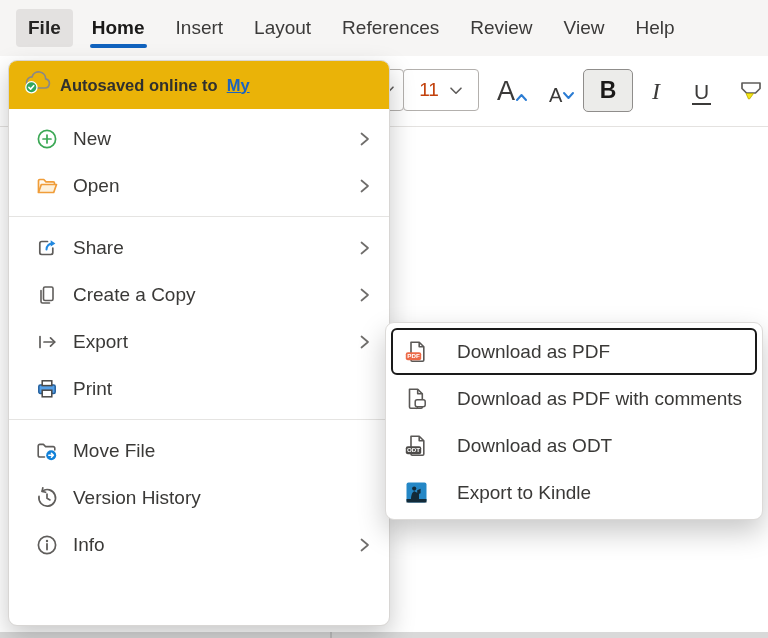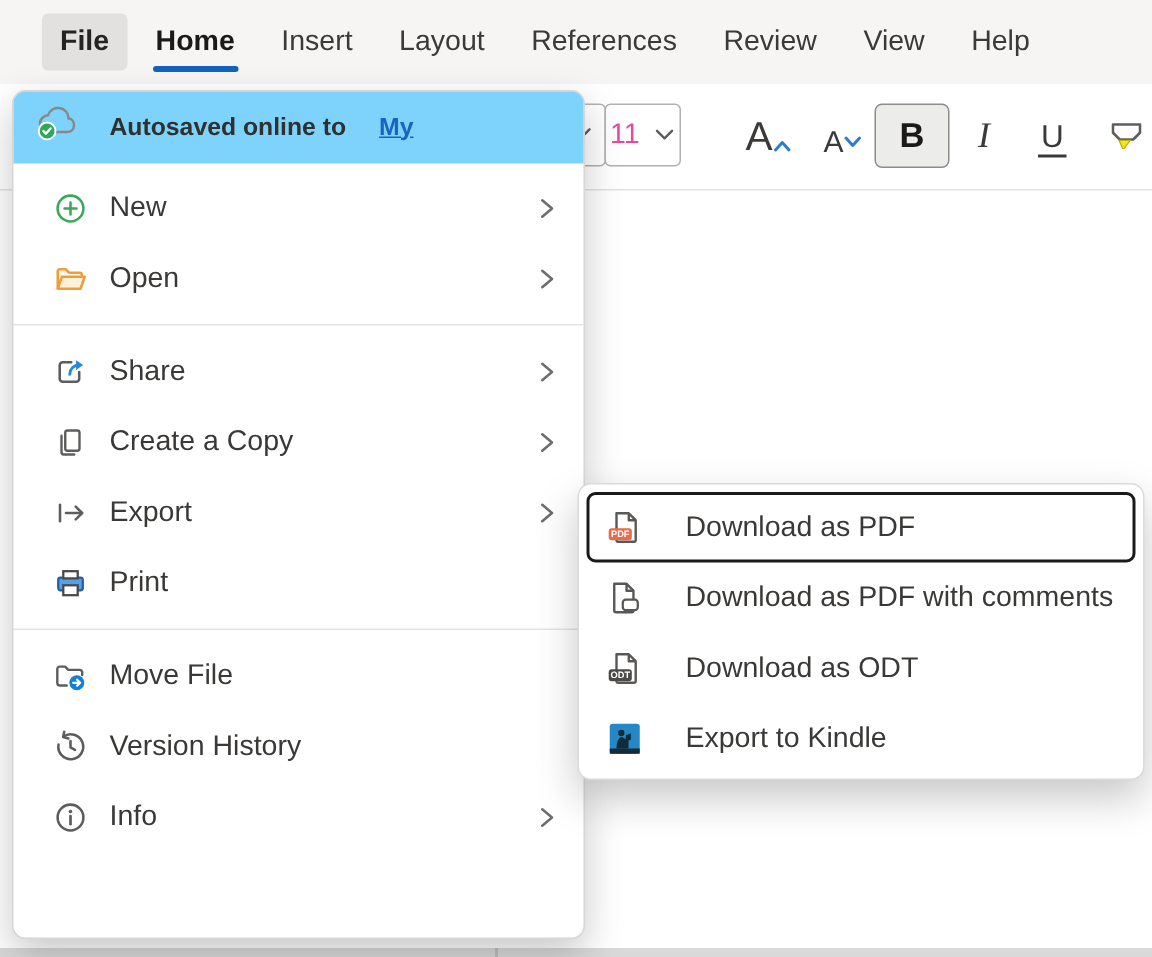--- a/index.html
+++ b/index.html
@@ -10,41 +10,41 @@
   }
   
   .topbar{
     position:absolute;left:0;top:0;width:768px;height:56px;
     background:#f6f5f4;display:flex;align-items:center;
   }
   .tab{
     font-size:19px;color:#3b3a39;margin-left:31px;white-space:nowrap;cursor:pointer;
   }
   .tab-file{
-    margin-left:28px;background:#e3e1e0;border-radius:4px;
+    margin-left:16px;background:#e3e1e0;border-radius:4px;
     padding:8px 12px;font-weight:bold;color:#252423;
   }
   .tab-home{margin-left:19px;font-weight:bold;color:#1b1a19;position:relative;}
   .tab-home::after{
     content:"";position:absolute;left:-2px;right:-2px;bottom:-9px;height:4px;
     border-radius:2px;background:#1163be;
   }
   
   .ribbon{
     position:absolute;left:0;top:56px;width:768px;height:70px;background:#fff;
     border-bottom:1px solid #e4e2e0;
   }
   .combo{
     position:absolute;top:13px;height:42px;background:#fff;
     border:1px solid #b3b0ad;border-radius:4px;box-sizing:border-box;
     display:flex;align-items:center;justify-content:flex-end;
   }
   .combo-fontname{left:300px;width:104px;padding-right:8px;}
-  .combo-fontsize{left:403px;width:51px;justify-content:center;gap:10px;
-    font-size:19px;color:#ec4899;align-items:center;}
+  .combo-fontsize{left:403px;width:76px;justify-content:center;gap:10px;
+    font-size:19px;color:#c2410c;align-items:center;}
   .fmt{position:absolute;color:#3b3a39;cursor:pointer;}
   .grow-font{left:497px;top:20px;font-size:27px;display:flex;align-items:flex-start;}
   .grow-font .caret{margin-top:2px;}
   .shrink-font{left:549px;top:28px;font-size:20px;display:flex;align-items:flex-start;}
   .shrink-font .caret{margin-top:-2px;}
   .bold-btn{
     left:583px;top:13px;width:50px;height:43px;background:#ececea;
     border:1px solid #8f8d8b;border-radius:5px;box-sizing:border-box;
     display:flex;align-items:center;justify-content:center;
     font-size:23px;font-weight:bold;color:#1b1a19;
@@ -57,22 +57,22 @@
   
   .bottom-strip{position:absolute;left:0;bottom:0;width:768px;height:6px;background:#d9d9d9;}
   .bottom-tick{position:absolute;left:330px;bottom:0;width:2px;height:6px;background:#bfbfbf;}
   
   .file-menu{
     position:absolute;left:8px;top:60px;width:382px;height:566px;z-index:5;
     background:#fff;border:1px solid #d8d6d4;border-radius:9px;box-sizing:border-box;
     box-shadow:0 10px 26px rgba(0,0,0,.22);
   }
   .autosave-header{
-    height:48px;background:#7dd3fc;border-radius:8px 8px 0 0;
-    display:flex;align-items:center;gap:19px;padding-left:14px;overflow:hidden;
+    height:48px;background:#eab308;border-radius:8px 8px 0 0;
+    display:flex;align-items:center;gap:6px;padding-left:14px;overflow:hidden;
   }
   .autosave-text{font-size:16.5px;font-weight:bold;color:#30302e;white-space:nowrap;}
   .autosave-link{font-size:16.5px;font-weight:bold;color:#1b63c0;
     text-decoration:underline;margin-left:3px;white-space:nowrap;cursor:pointer;}
   .menu-list{padding:6px 0 8px 0;}
   .menu-item{
     height:47px;display:flex;align-items:center;gap:14px;
     padding:0 16px 0 26px;cursor:pointer;
   }
   .menu-label{font-size:19px;color:#3a3937;white-space:nowrap;}

